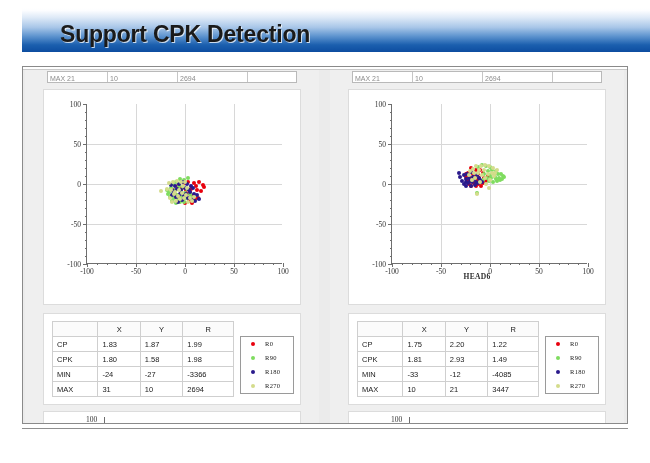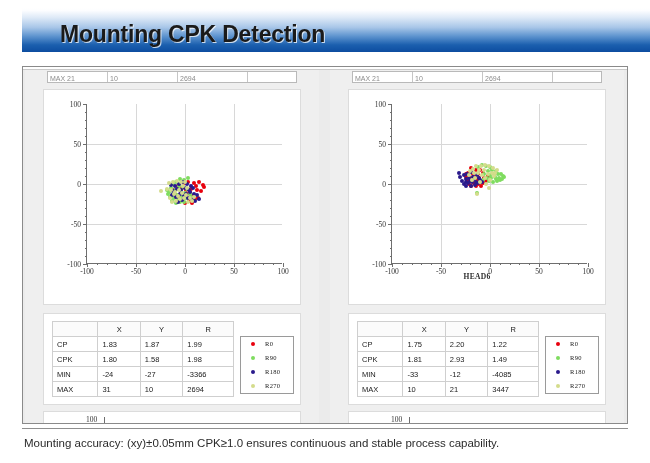--- a/index.html
+++ b/index.html
@@ -254,21 +254,21 @@
     color: #2b2b2b;
     white-space: nowrap;
   }
 </style>
 </head>
 <body>
 
 <div id="page">
 
   <div id="title-banner">
-    <div id="title-text">Mounting CPK Detection</div>
+    <div id="title-text">Support CPK Detection</div>
   </div>
 
   <div id="screenshot-frame">
     <div id="frame-topbar"></div>
 
     <div class="panel" id="panel-left">
         <div class="clipped-row">
           <div class="cr-cell" style="left: 0px; width: 60px;">MAX  21</div>
           <div class="cr-cell" style="left: 60px; width: 70px;">10</div>
           <div class="cr-cell" style="left: 130px; width: 70px;">2694</div>
@@ -732,15 +732,14 @@
           </div>
         </div>
         <div class="clipped-bottom">
           <div class="cb-text">100</div>
           <div class="cb-axis"></div>
         </div>
       </div>
   </div>
 
   <div id="footer-rule"></div>
-  <div id="footer-caption">Mounting accuracy: (xy)±0.05mm CPK≥1.0 ensures continuous and stable process capability.</div>
 
 </div>
 
 </body></html>

